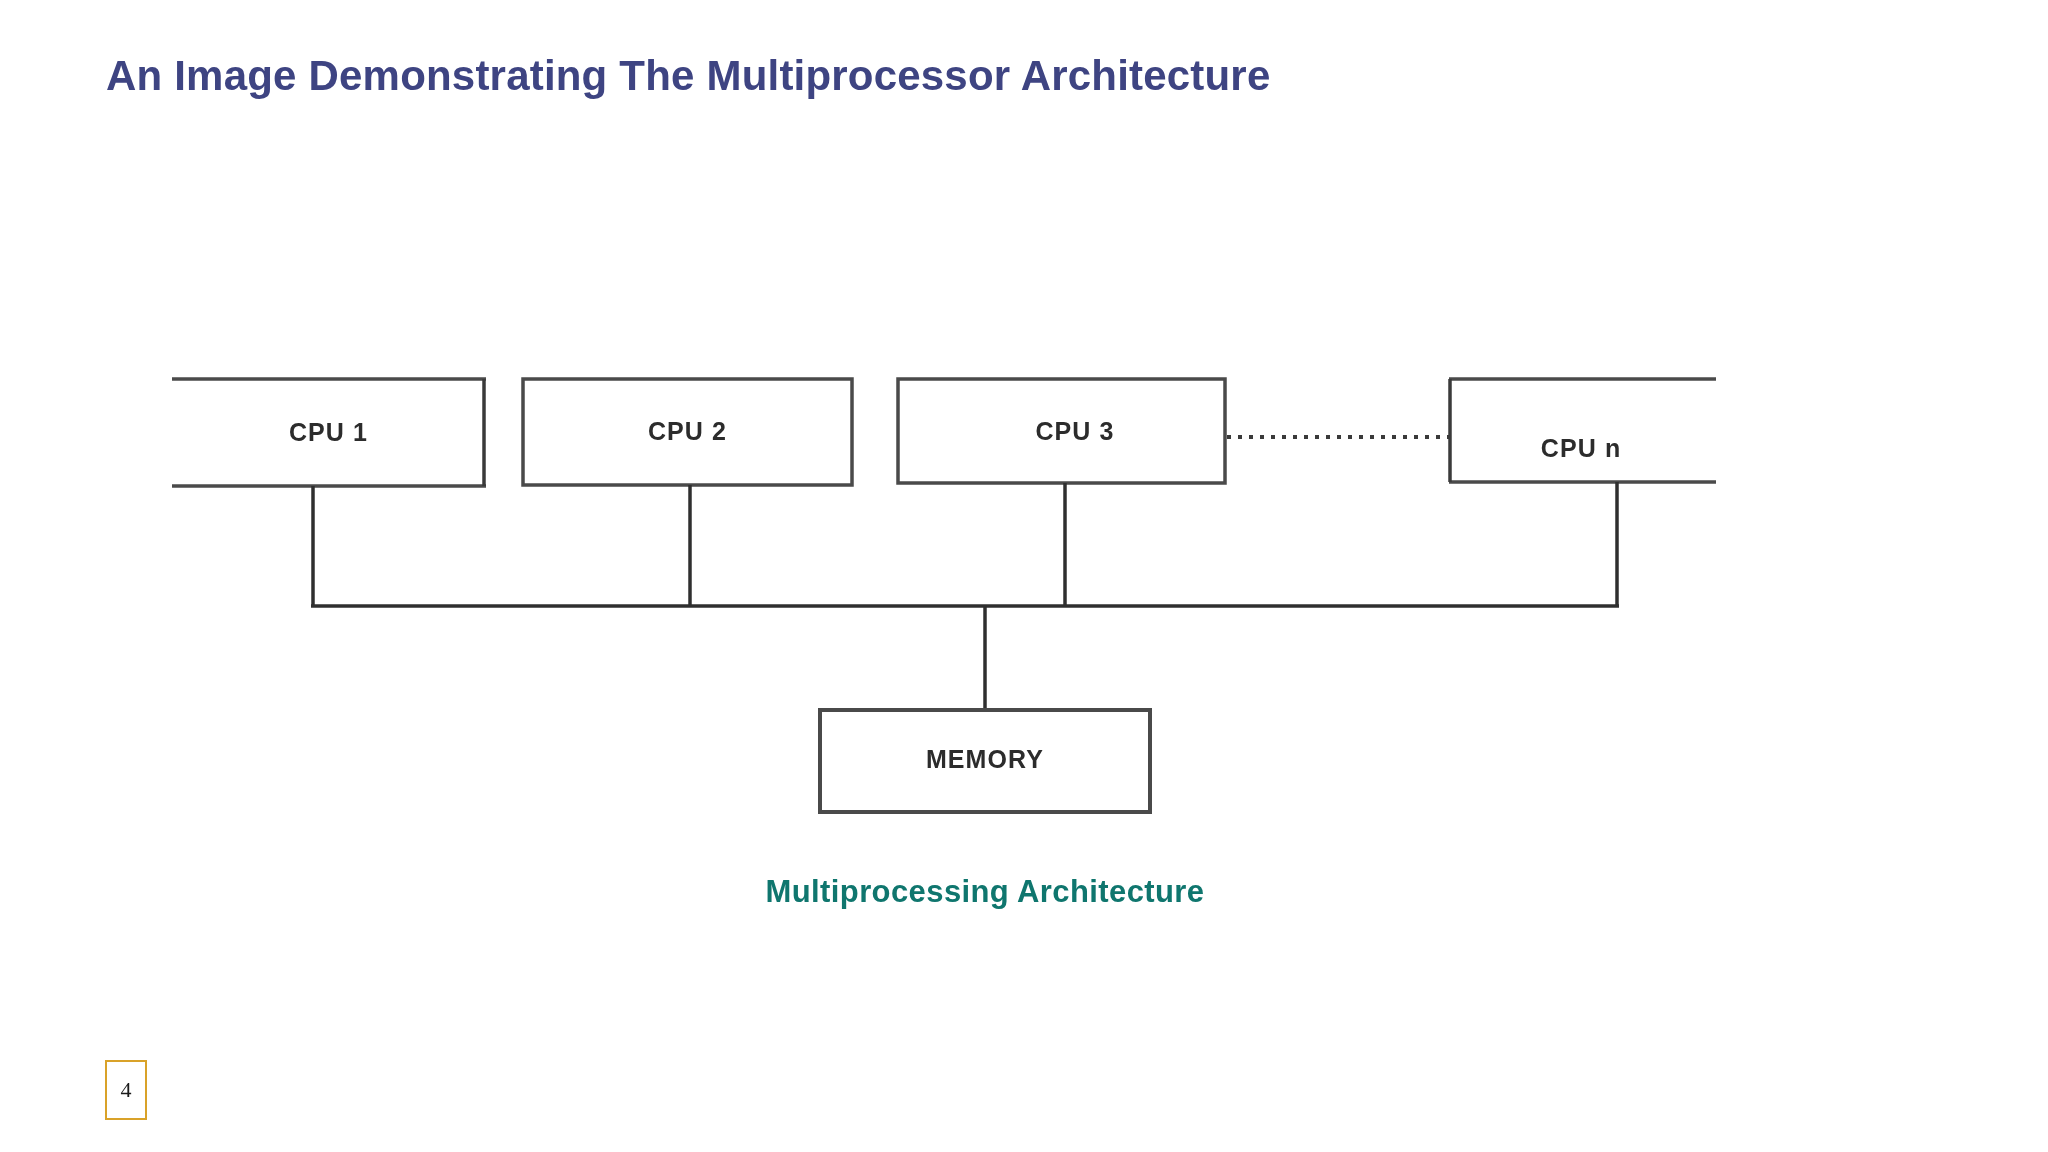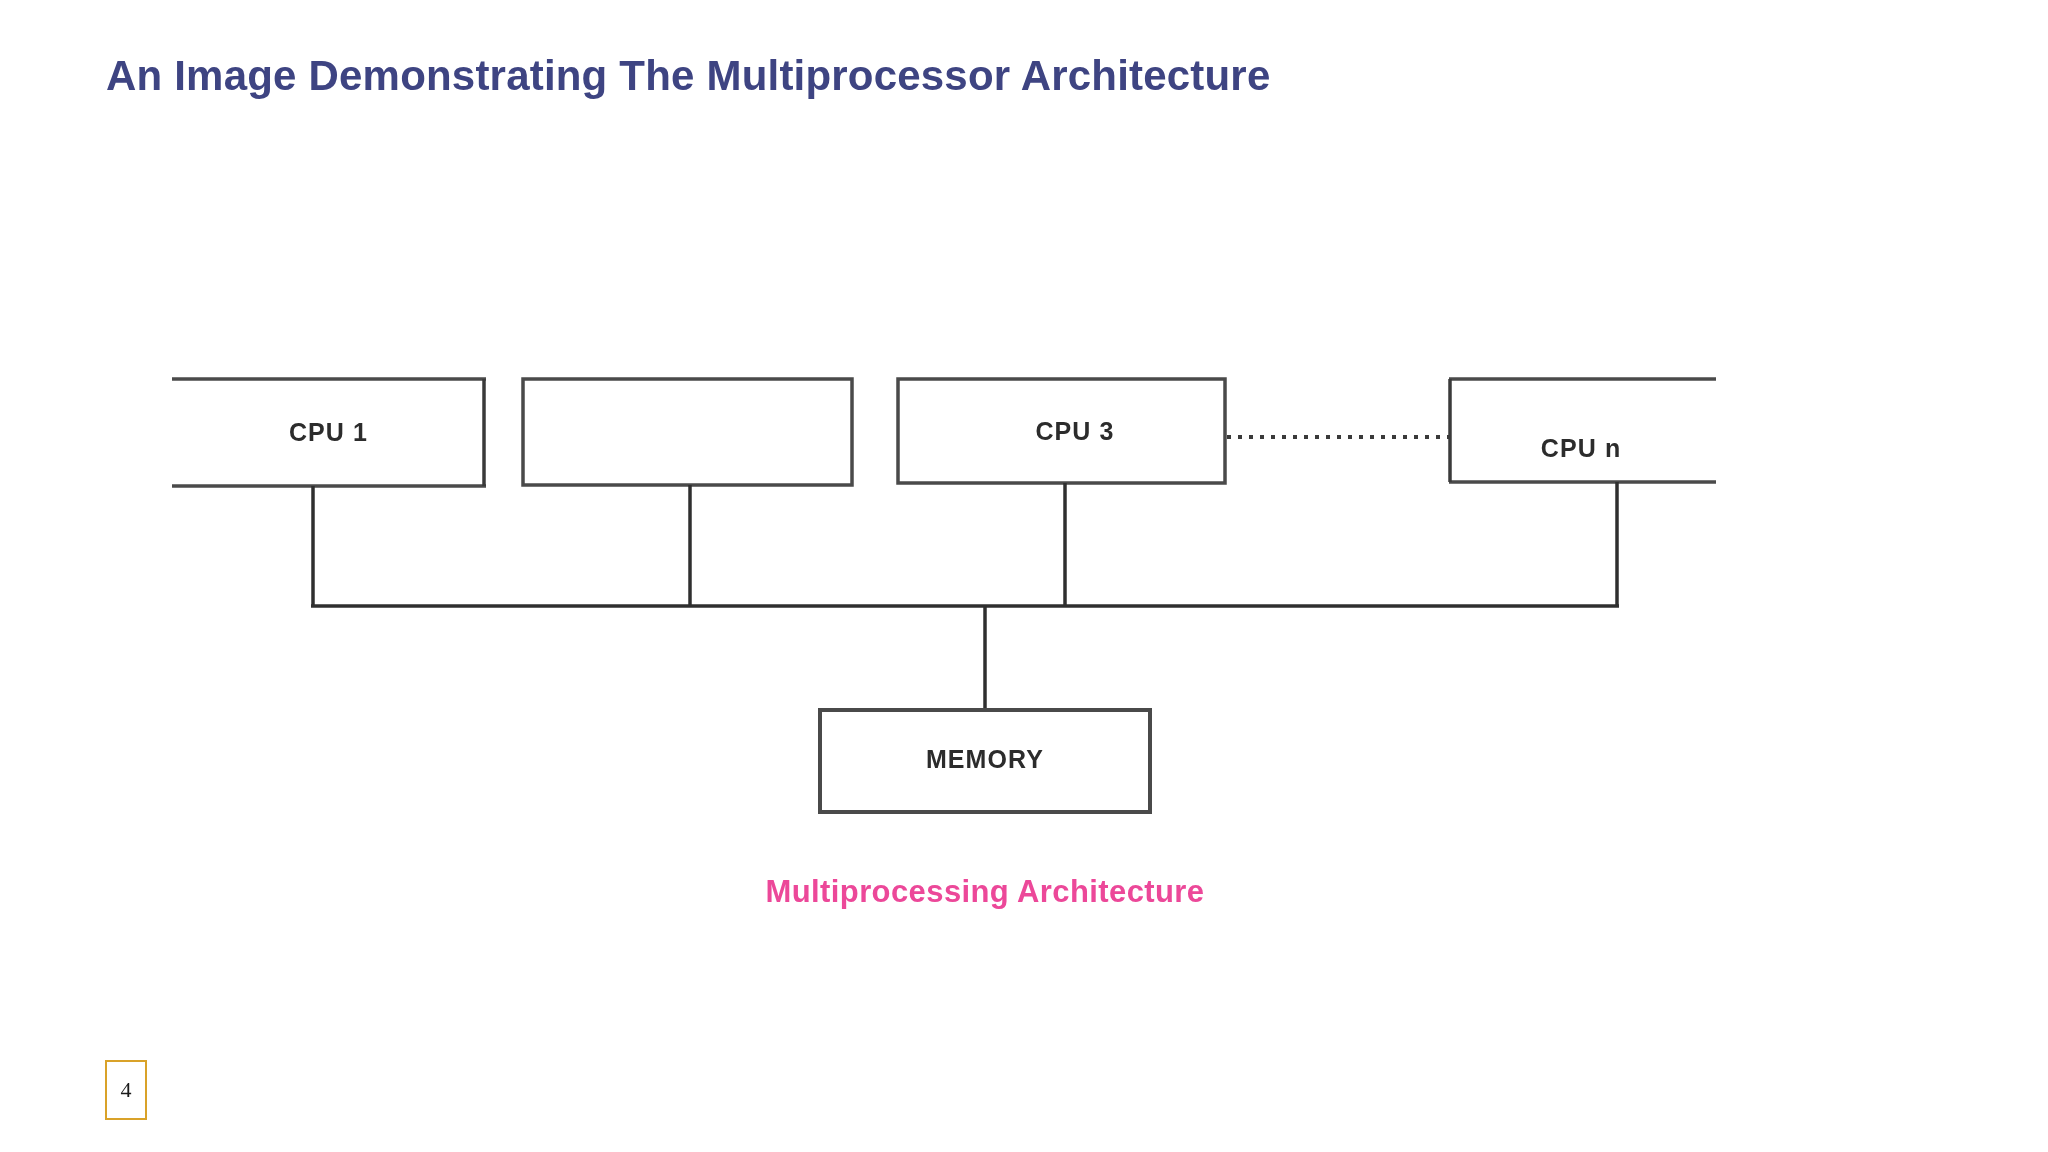--- a/index.html
+++ b/index.html
@@ -63,21 +63,21 @@
 
   
   #diagram-caption {
     position: absolute;
     left: 620px;
     top: 874px;
     width: 730px;
     text-align: center;
     font-size: 31px;
     font-weight: bold;
-    color: #ec4899;
+    color: #0f766e;
     letter-spacing: 0.4px;
     white-space: nowrap;
   }
 
   
   #page-number-badge {
     position: absolute;
     left: 105px;
     top: 1060px;
     width: 42px;
@@ -126,20 +126,21 @@
     <line x1="1617" y1="482" x2="1617" y2="606" stroke="#2f2f2f" stroke-width="3.5"></line>
 
     <line x1="311" y1="606" x2="1619" y2="606" stroke="#2f2f2f" stroke-width="3.5"></line>
 
     <line x1="985" y1="606" x2="985" y2="710" stroke="#2f2f2f" stroke-width="3.5"></line>
 
     <rect x="820" y="710" width="330" height="102" fill="none" stroke="#4a4a4a" stroke-width="4"></rect>
   </svg>
 
   <div class="node-label" id="label-cpu1">CPU 1</div>
+  <div class="node-label" id="label-cpu2">CPU 2</div>
   <div class="node-label" id="label-cpu3">CPU 3</div>
   <div class="node-label" id="label-cpun">CPU n</div>
   <div class="node-label" id="label-memory">MEMORY</div>
 
   <div id="diagram-caption">Multiprocessing Architecture</div>
 </div>
 
 <div id="page-number-badge">4</div>
 
 </body></html>

